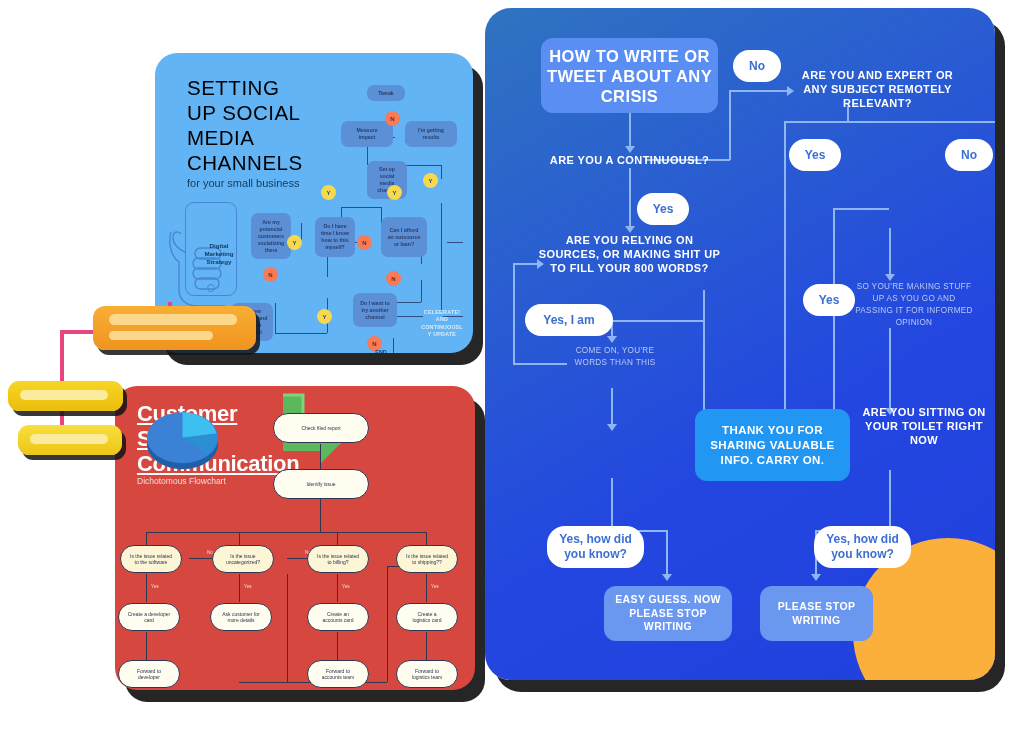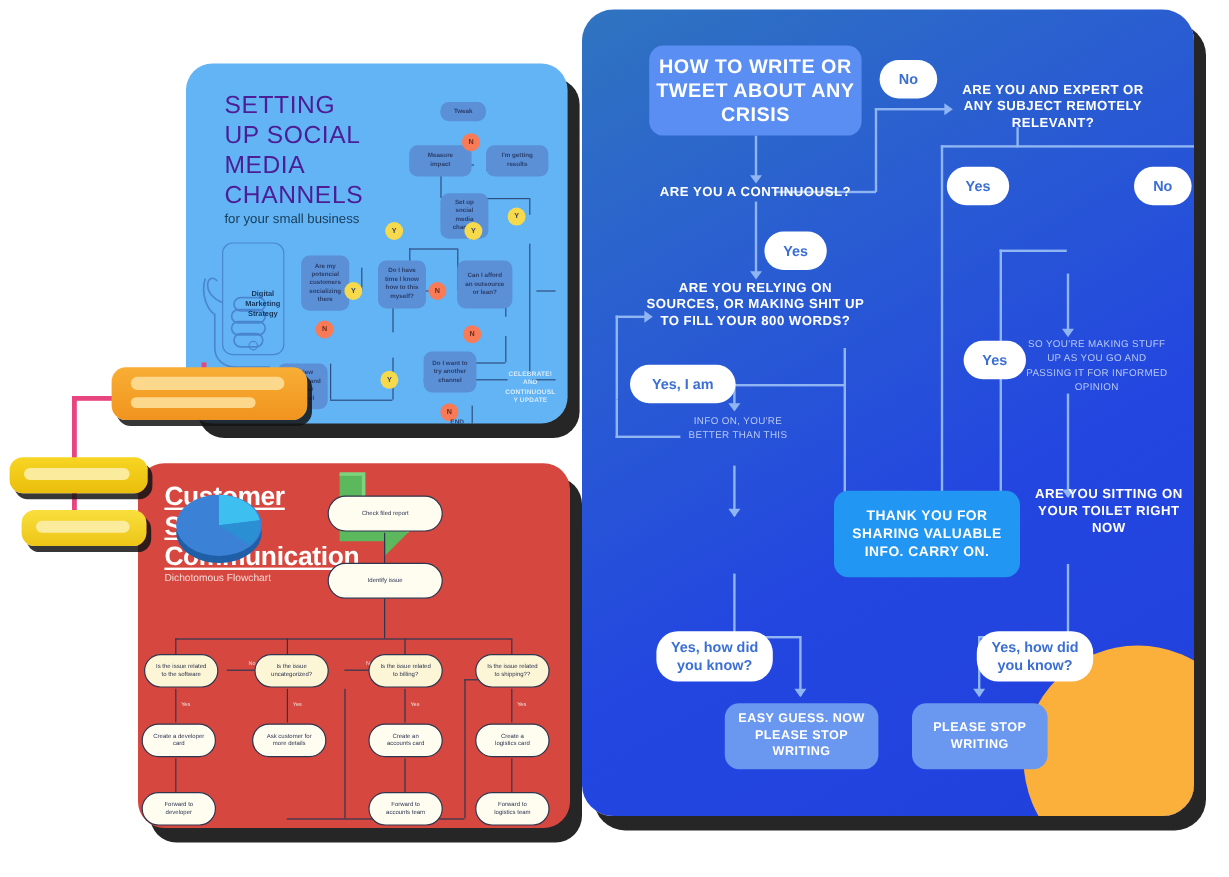--- a/index.html
+++ b/index.html
@@ -13,21 +13,21 @@
 
   
   .card { position: absolute; border-radius: 22px; overflow: hidden;
           box-shadow: 10px 12px 0 rgba(20,20,20,0.92); }
 
   
   #card-social { left: 155px; top: 53px; width: 318px; height: 300px;
                  background: #62b4f5; }
   #social-title { position: absolute; left: 32px; top: 22px;
                   font-size: 20.5px; font-weight: 400; letter-spacing: .5px;
-                  line-height: 25px; color: #4c1d95; }
+                  line-height: 25px; color: #000000; }
   #social-sub { position: absolute; left: 32px; top: 124px;
                 font-size: 11px; color: #173a55; font-weight: 400; }
 
   .sn { position: absolute; background: #5b8fd6; border-radius: 7px;
         color: #2b3f6b; font-size: 5.2px; line-height: 7px; text-align: center;
         display: flex; align-items: center; justify-content: center;
         padding: 2px; font-weight: 600; }
   .yn { position: absolute; width: 15px; height: 15px; border-radius: 50%;
         display: flex; align-items: center; justify-content: center;
         font-size: 6px; font-weight: 700; color: #33405e; }
@@ -334,21 +334,21 @@
     <div class="cline v" style="left:404px; top:462px; height:60px;"></div>
     <div class="cline h" style="left:330px; top:522px; width:76px;"></div>
     <div class="cline v" style="left:330px; top:522px; height:50px;"></div>
     <div class="carrow" style="left:326px; top:566px;"></div>
 
     <div class="cbox" id="crisis-title">HOW TO WRITE OR TWEET ABOUT ANY CRISIS</div>
 
     <div class="ctext" style="left:52px; top:145px; width:185px;">ARE YOU A CONTINUOUSL?</div>
     <div class="ctext" style="left:310px; top:60px; width:165px;">ARE YOU AND EXPERT OR ANY SUBJECT REMOTELY RELEVANT?</div>
     <div class="ctext" style="left:52px; top:225px; width:185px;">ARE YOU RELYING ON SOURCES, OR MAKING SHIT UP TO FILL YOUR 800 WORDS?</div>
-    <div class="ctext dim" style="left:75px; top:337px; width:110px;">INFO ON, YOU'RE BETTER THAN THIS</div>
+    <div class="ctext dim" style="left:75px; top:337px; width:110px;">COME ON, YOU'RE WORDS THAN THIS</div>
     <div class="ctext dim" style="left:368px; top:273px; width:122px;">SO YOU'RE MAKING STUFF UP AS YOU GO AND PASSING IT FOR INFORMED OPINION</div>
     <div class="ctext" style="left:376px; top:397px; width:126px;">ARE YOU SITTING ON YOUR TOILET RIGHT NOW</div>
 
     <div class="cbox" id="easyguess">EASY GUESS. NOW PLEASE STOP WRITING</div>
     <div class="cbox" id="thankyou">THANK YOU FOR SHARING VALUABLE INFO. CARRY ON.</div>
     <div class="cbox" id="pleasestop">PLEASE STOP WRITING</div>
 
     <div class="pill" style="left:248px; top:42px; width:48px; height:32px;">No</div>
     <div class="pill" style="left:152px; top:185px; width:52px; height:32px;">Yes</div>
     <div class="pill" style="left:304px; top:131px; width:52px; height:32px;">Yes</div>

